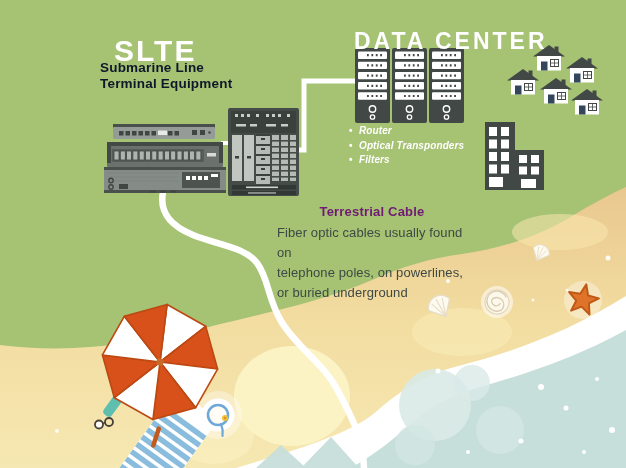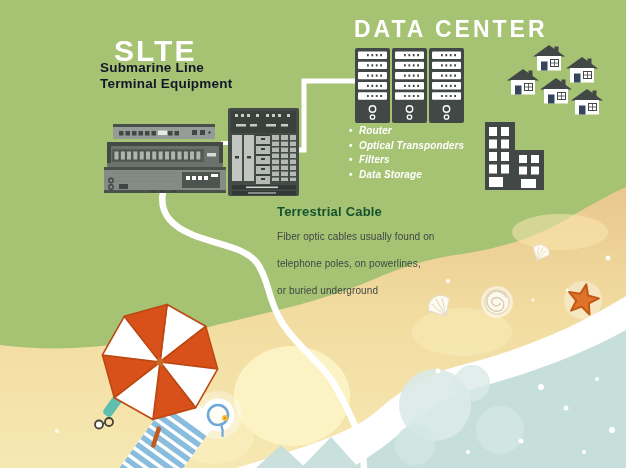--- a/index.html
+++ b/index.html
@@ -5,30 +5,30 @@
   html,body{margin:0;padding:0;background:#777;}
   .stage{
     position:relative;width:626px;height:468px;overflow:hidden;
     font-family:"Liberation Sans",sans-serif;
     background:#a6c273;
   }
   .stage svg.scene{position:absolute;left:0;top:0;width:626px;height:468px;display:block;}
   .txt{position:absolute;margin:0;padding:0;}
   .slte-title{left:114px;top:34px;font-size:30px;font-weight:800;color:#fff;letter-spacing:2px;}
   .slte-sub{left:100px;top:60px;font-size:13.5px;font-weight:700;color:#0f172a;line-height:16px;white-space:pre-line;letter-spacing:.2px;}
-  .dc-title{left:354px;top:16px;font-size:23px;font-weight:800;color:#fff;letter-spacing:3px;}
+  .dc-title{left:354px;top:28px;font-size:23px;font-weight:800;color:#fff;letter-spacing:3px;}
   .bullet-list{list-style:none;position:absolute;margin:0;padding:0;
     font-size:10px;font-style:italic;font-weight:600;color:#fff;letter-spacing:.1px;}
   .bullet-list li{position:relative;padding-left:10px;white-space:pre-line;}
   .bullet-list li::before{content:"•";position:absolute;left:0;top:0;font-style:normal;}
   .slte-list{left:14px;top:131px;line-height:15.5px;}
   .dc-list{left:349px;top:124px;line-height:14.5px;}
   .terr{left:277px;top:204px;width:190px;}
-  .terr-heading{font-size:13px;font-weight:700;color:#14532d;letter-spacing:.2px;}
-  .terr-desc{margin-top:4px;font-size:10px;font-weight:400;color:#3d4945;line-height:27px;white-space:pre-line;letter-spacing:.1px;}
+  .terr-heading{font-size:13px;font-weight:700;color:#701a75;letter-spacing:.2px;text-align:center;}
+  .terr-desc{margin-top:4px;font-size:13px;font-weight:400;color:#3d4945;line-height:20px;white-space:pre-line;letter-spacing:.1px;}
 </style>
 </head>
 <body>
 
 <div class="stage">
 
 <svg class="scene" viewBox="0 0 626 468" xmlns="http://www.w3.org/2000/svg">
   <defs>
     <linearGradient id="sandGrad" x1="0" y1="190" x2="0" y2="468" gradientUnits="userSpaceOnUse">
       <stop offset="0" stop-color="#e9c88e"></stop>
@@ -334,21 +334,20 @@
 <p class="txt slte-sub">Submarine Line
 Terminal Equipment</p>
 
 
 <h1 class="txt dc-title">DATA CENTER</h1>
 
 <ul class="bullet-list dc-list">
   <li>Router</li>
   <li>Optical Transponders</li>
   <li>Filters</li>
-  <li>Data Storage</li>
 </ul>
 
 <div class="txt terr">
   <div class="terr-heading">Terrestrial Cable</div>
   <div class="terr-desc">Fiber optic cables usually found on
 telephone poles, on powerlines,
 or buried underground</div>
 </div>
 
 </div>

